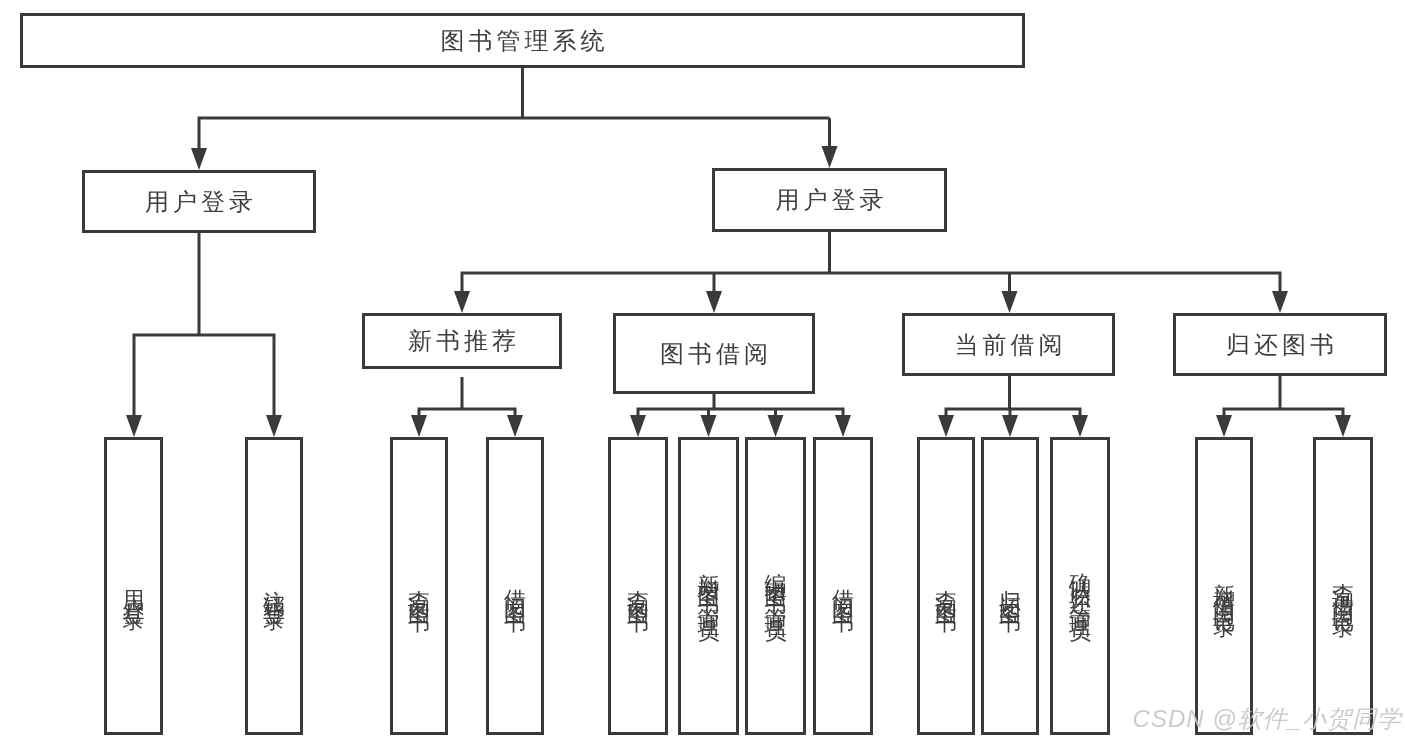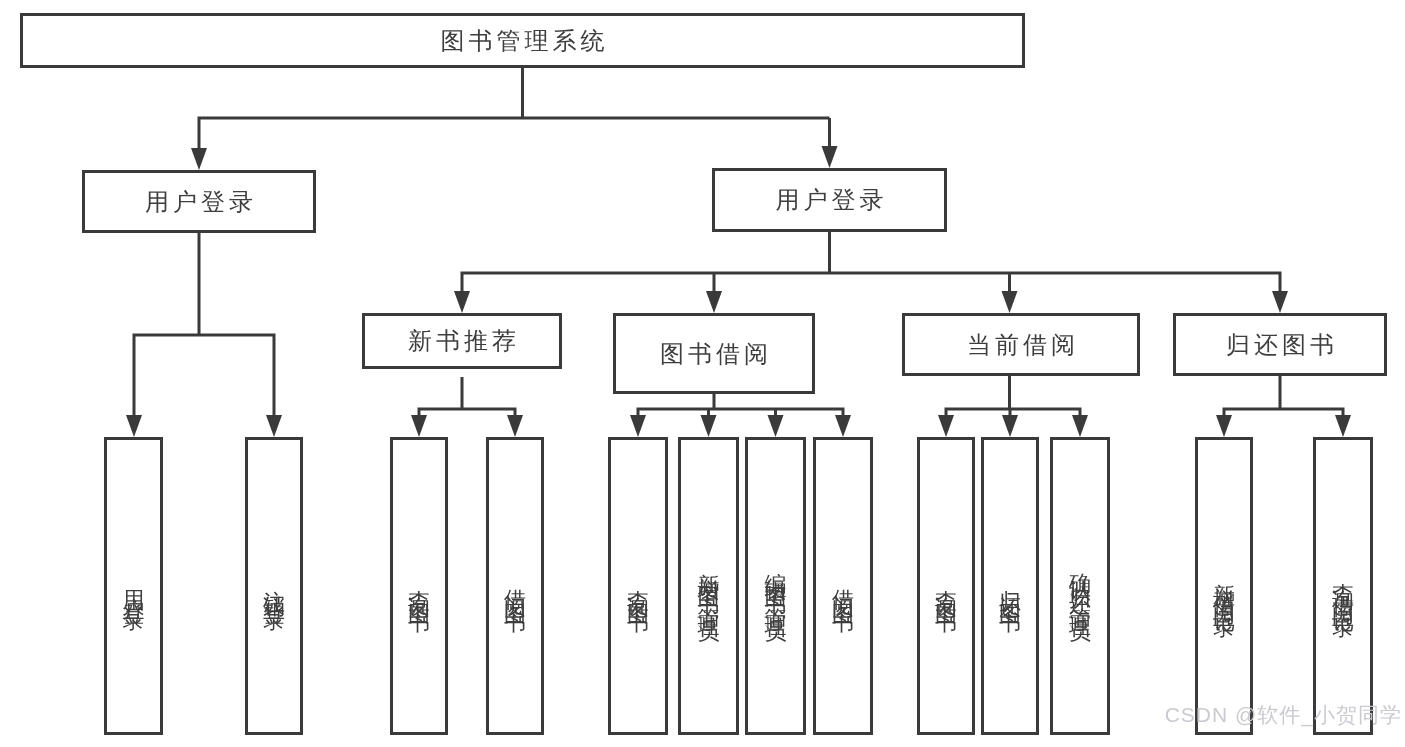--- a/index.html
+++ b/index.html
@@ -21,25 +21,26 @@
   .v-box {
     font-size: 22px;
     line-height: 1;
     writing-mode: vertical-rl;
     text-orientation: mixed;
     letter-spacing: 7px;
   }
   .watermark {
     position: absolute;
     right: 3px;
-    bottom: 18px;
-    font-size: 21px;
+    bottom: 12px;
+    font-size: 24px;
     letter-spacing: 1px;
     color: rgba(199, 199, 206, 0.95);
     z-index: 5;
+    font-style: italic;
   }
 </style>
 </head>
 <body>
 
 <div class="stage">
 
   <svg class="connectors" width="1405" height="747" viewBox="0 0 1405 747">
     <g stroke="#3a3a3a" stroke-width="3" fill="none">
       <g>
@@ -87,21 +88,21 @@
     </g>
   </svg>
 
   <div class="box h-box" style="left:20px; top:13px; width:1005px; height:55px">图书管理系统</div>
 
   <div class="box h-box" style="left:82px; top:170px; width:234px; height:63px">用户登录</div>
   <div class="box h-box" style="left:712px; top:168px; width:235px; height:64px">用户登录</div>
 
   <div class="box h-box" style="left:362px; top:313px; width:200px; height:56px">新书推荐</div>
   <div class="box h-box" style="left:613px; top:313px; width:202px; height:81px">图书借阅</div>
-  <div class="box h-box" style="left:902px; top:313px; width:238px; height:63px">当前借阅</div>
+  <div class="box h-box" style="left:902px; top:313px; width:213px; height:63px">当前借阅</div>
   <div class="box h-box" style="left:1173px; top:313px; width:214px; height:63px">归还图书</div>
 
   <div class="box v-box" style="left:104px; top:437px; width:59px; height:298px">用户登录</div>
   <div class="box v-box" style="left:245px; top:437px; width:58px; height:298px">注销登录</div>
 
   <div class="box v-box" style="left:390px; top:437px; width:58px; height:298px">查询图书</div>
   <div class="box v-box" style="left:486px; top:437px; width:58px; height:298px">借阅图书</div>
 
   <div class="box v-box" style="left:608px; top:437px; width:60px; height:298px">查询图书</div>
   <div class="box v-box" style="left:678px; top:437px; width:61px; height:298px">新增图书（管理员）</div>

